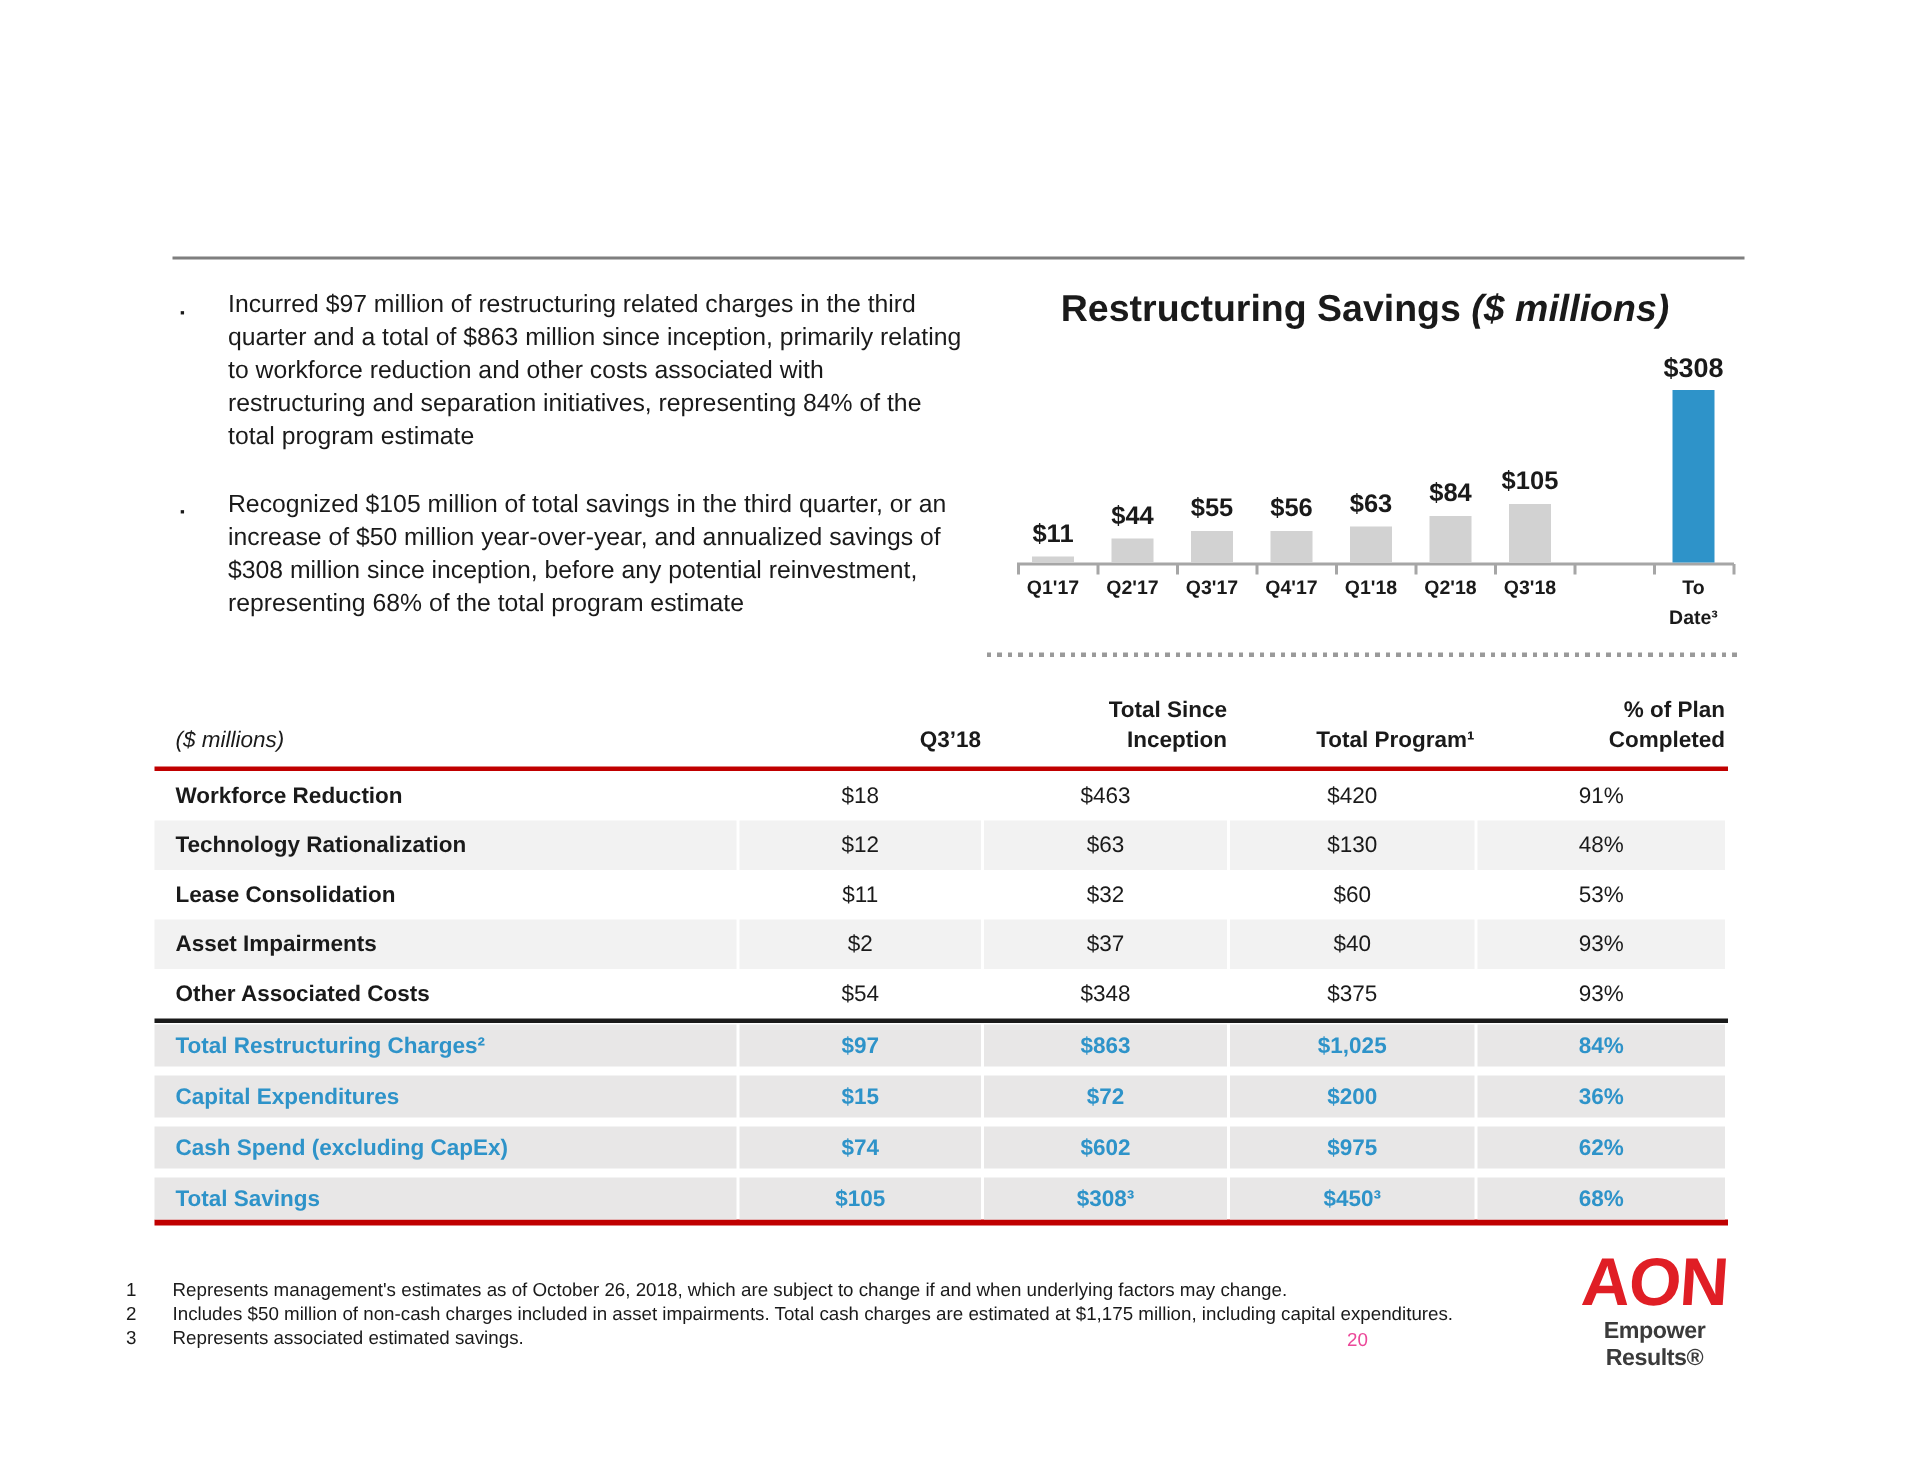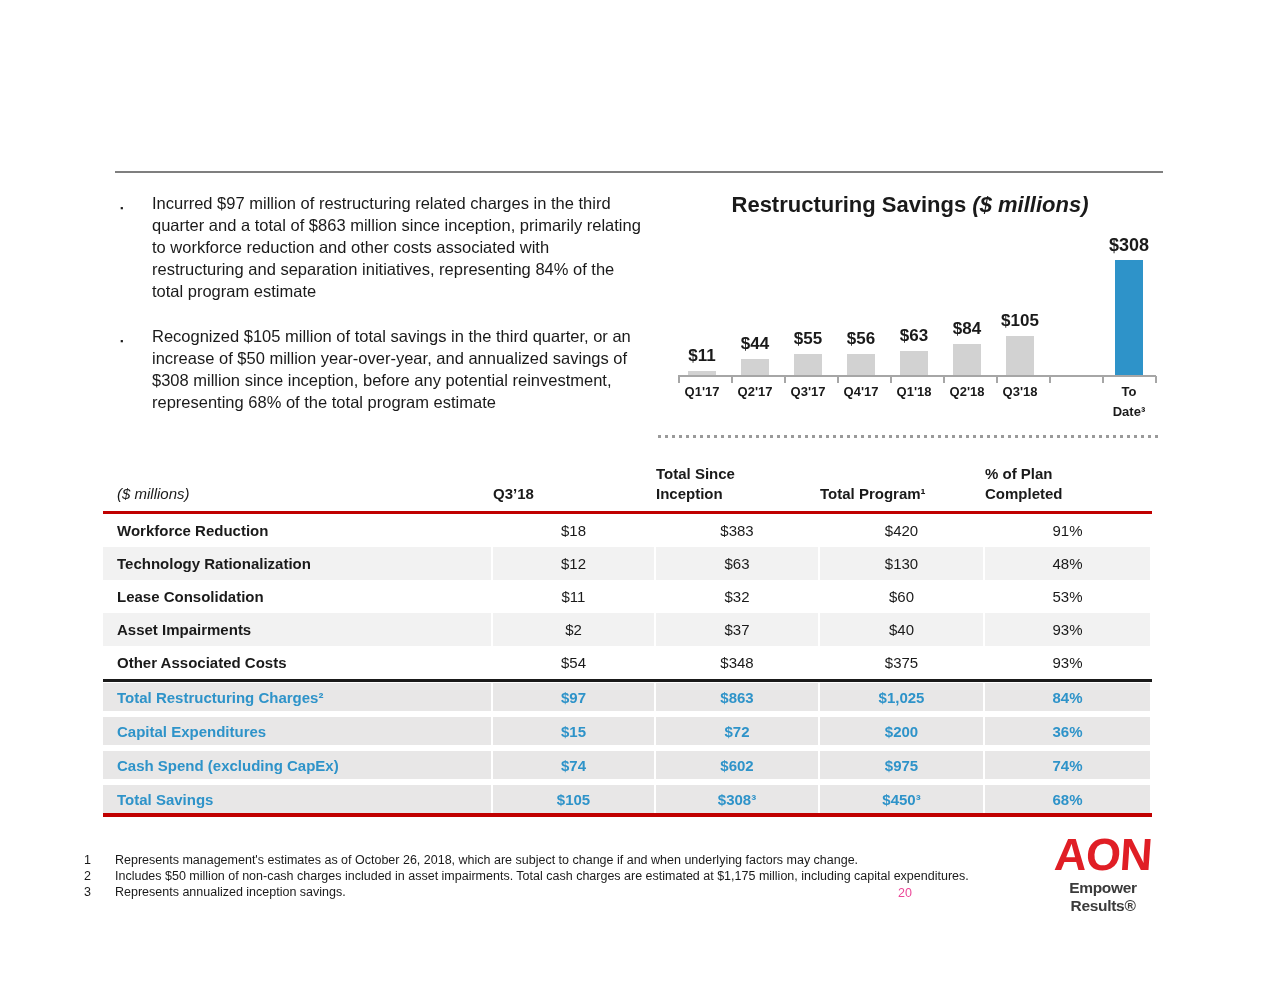--- a/index.html
+++ b/index.html
@@ -36,21 +36,21 @@
   .bullets { position: absolute; left: 120px; top: 192px; width: 525px; }
   .bullet { display: flex; font-size: 16.5px; line-height: 22px; }
   .bullet + .bullet { margin-top: 23px; }
   .bullet-glyph { flex: none; width: 32px; font-size: 9px; padding-top: 5px; color: #1a1a1a; }
   .bullet-text { flex: 1; }
 
   
   .chart { position: absolute; left: 655px; top: 188px; width: 510px; height: 255px; }
   .chart-title {
     position: absolute; left: 0; top: 4px; width: 100%;
-    text-align: center; font-size: 22px; font-weight: bold;
+    text-align: center; font-size: 25px; font-weight: bold;
   }
   .chart-title .note { font-style: italic; }
   .axis {
     position: absolute; left: 23px; top: 187px; width: 478px; height: 2px;
     background: var(--axis-gray, #A6A6A6);
   }
   .tick { position: absolute; width: 2px; height: 7px; top: 188px; background: var(--axis-gray, #A6A6A6); }
   .bar { position: absolute; background: var(--bar-gray, #D2D2D2); }
   .bar.hl { background: var(--brand-blue, #2E93C9); }
   .bar-value {
@@ -63,21 +63,21 @@
     font-weight: bold; font-size: 13px; line-height: 20px; white-space: pre-line;
   }
   .dotted-rule {
     position: absolute; left: 658px; top: 435px; width: 500px; height: 3px;
     background: repeating-linear-gradient(90deg, #9a9a9a 0 3px, transparent 3px 7px);
   }
 
   
   .table { position: absolute; left: 103px; top: 462px; width: 1049px; }
   .thead { display: flex; column-gap: 2px; align-items: flex-end; height: 49px; padding-bottom: 7px; }
-  .th { font-weight: bold; font-size: 15px; line-height: 20px; text-align: left; white-space: pre-line; }
+  .th { font-weight: bold; font-size: 15px; line-height: 20px; text-align: right; white-space: pre-line; }
   .c0 { width: 388px; }
   .c1 { width: 161px; }
   .c2 { width: 162px; }
   .c3 { width: 163px; }
   .c4 { width: 165px; }
   .th.c0 { font-weight: normal; font-style: italic; text-align: left; padding-left: 14px; }
   .red-rule { height: 3px; background: var(--rule-red, #C00000); }
   .trow { display: flex; column-gap: 2px; align-items: center; height: 33px; font-size: 15px; }
   .trow .cell { height: 100%; display: flex; align-items: center; justify-content: center; }
   .trow .cell.c0 { justify-content: flex-start; padding-left: 14px; font-weight: bold; }
@@ -180,21 +180,21 @@
 Inception</div>
       <div class="th c3">Total Program¹</div>
       <div class="th c4">% of Plan
 Completed</div>
     </div>
     <div class="red-rule"></div>
     <div>
         <div class="trow plain">
           <div class="cell c0">Workforce Reduction</div>
           <div class="cell c1">$18</div>
-          <div class="cell c2">$383</div>
+          <div class="cell c2">$463</div>
           <div class="cell c3">$420</div>
           <div class="cell c4">91%</div>
         </div>
         <div class="trow alt">
           <div class="cell c0">Technology Rationalization</div>
           <div class="cell c1">$12</div>
           <div class="cell c2">$63</div>
           <div class="cell c3">$130</div>
           <div class="cell c4">48%</div>
         </div>
@@ -232,21 +232,21 @@
           <div class="cell c1">$15</div>
           <div class="cell c2">$72</div>
           <div class="cell c3">$200</div>
           <div class="cell c4">36%</div>
         </div>
         <div class="trow blue">
           <div class="cell c0">Cash Spend (excluding CapEx)</div>
           <div class="cell c1">$74</div>
           <div class="cell c2">$602</div>
           <div class="cell c3">$975</div>
-          <div class="cell c4">74%</div>
+          <div class="cell c4">62%</div>
         </div>
         <div class="trow blue">
           <div class="cell c0">Total Savings</div>
           <div class="cell c1">$105</div>
           <div class="cell c2">$308³</div>
           <div class="cell c3">$450³</div>
           <div class="cell c4">68%</div>
         </div>
       </div>
     <div class="bottom-red"></div>
@@ -256,21 +256,21 @@
       <div class="fn">
         <div class="fn-num">1</div>
         <div class="fn-text">Represents management's estimates as of October 26, 2018, which are subject to change if and when underlying factors may change.</div>
       </div>
       <div class="fn">
         <div class="fn-num">2</div>
         <div class="fn-text">Includes $50 million of non-cash charges included in asset impairments. Total cash charges are estimated at $1,175 million, including capital expenditures.</div>
       </div>
       <div class="fn">
         <div class="fn-num">3</div>
-        <div class="fn-text">Represents annualized inception savings.</div>
+        <div class="fn-text">Represents associated estimated savings.</div>
       </div>
     </div>
 
   <div class="page-num">20</div>
 
   <div class="logo">
     <div class="logo-brand">AON</div>
     <div class="logo-tag">Empower Results®</div>
   </div>
 

